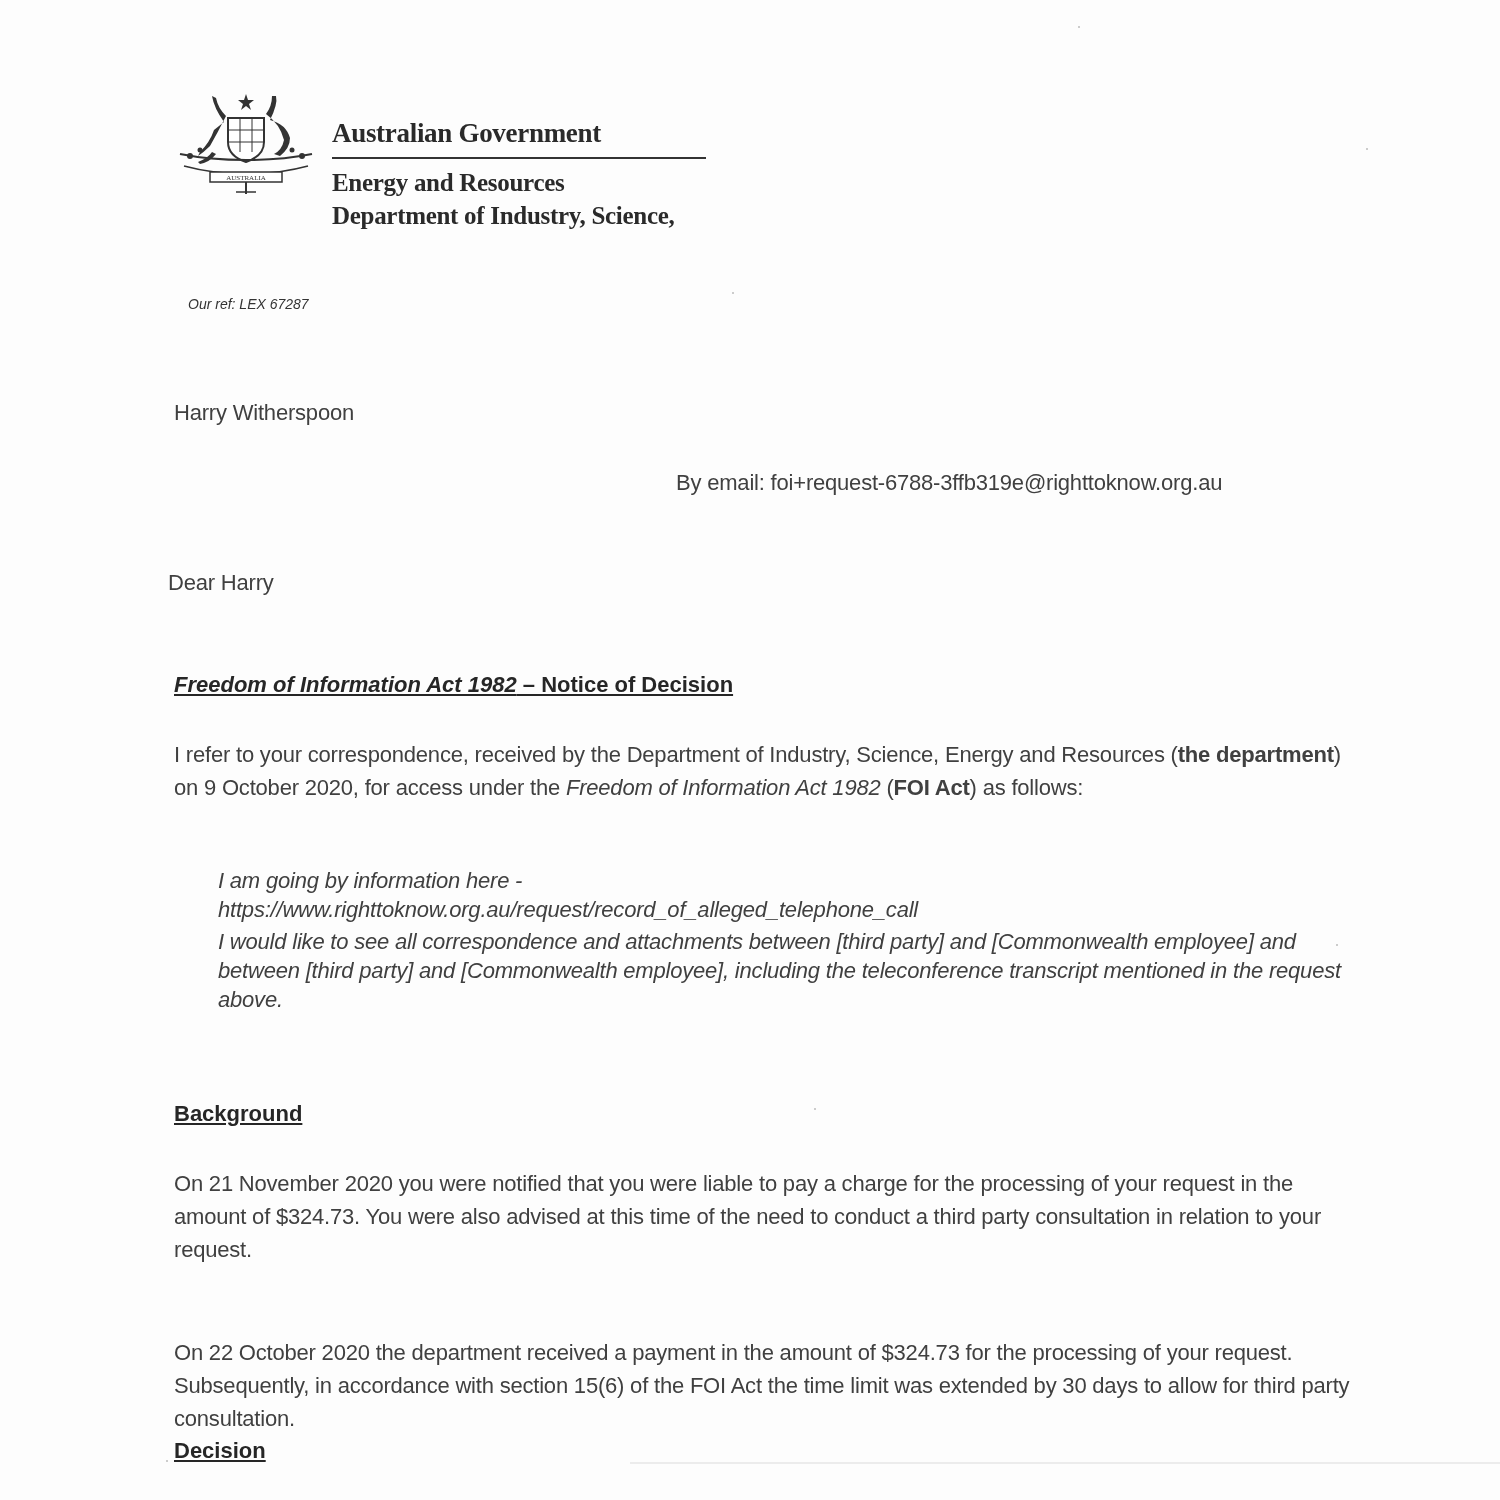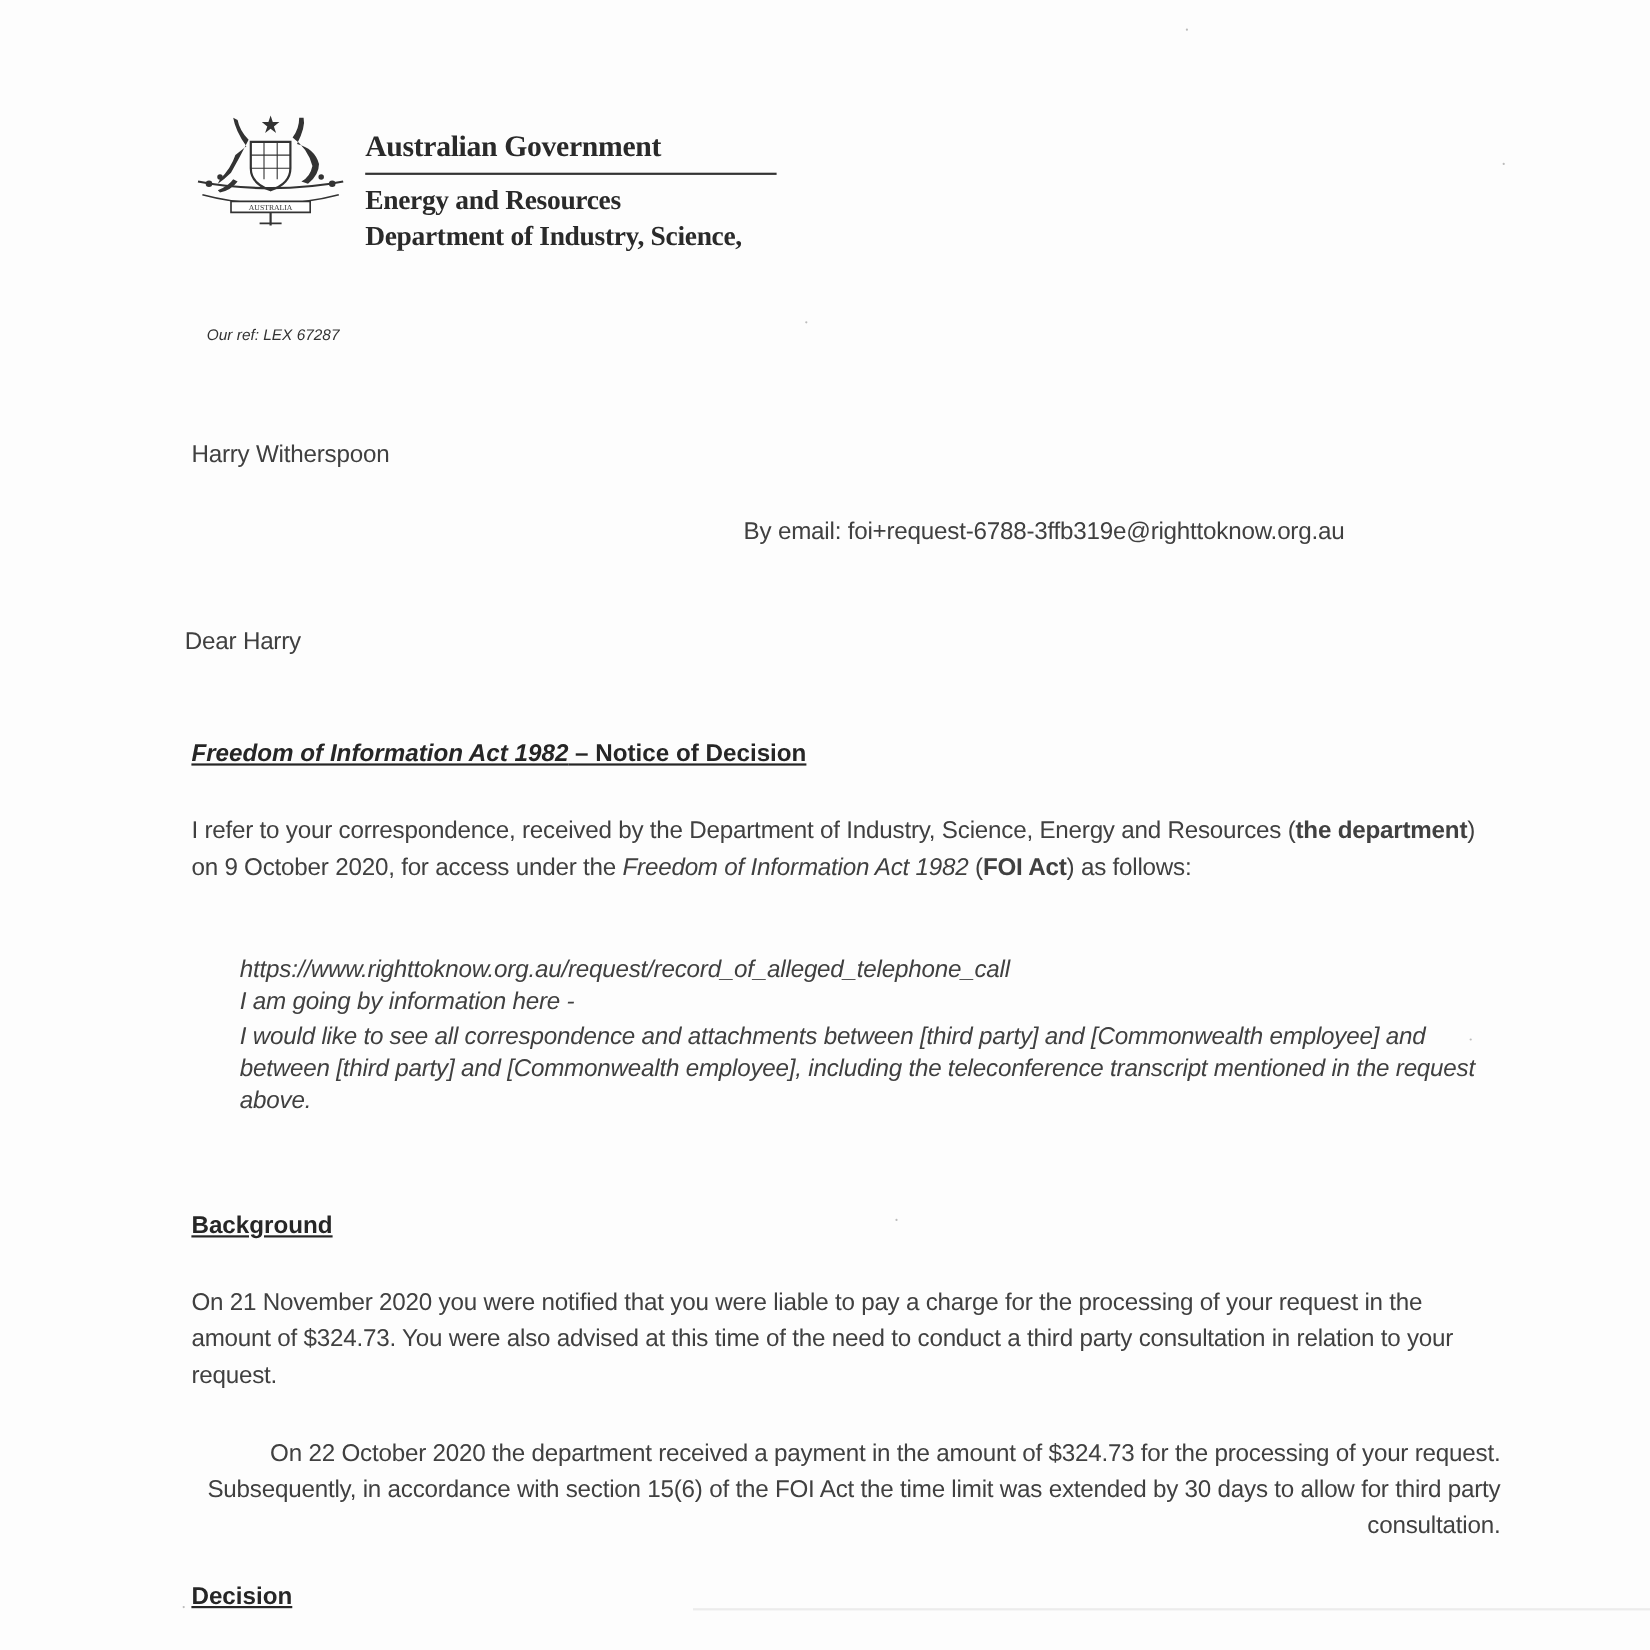--- a/index.html
+++ b/index.html
@@ -4,21 +4,21 @@
 <style>
   html, body { margin: 0; padding: 0; }
   body {
     width: 1500px; height: 1500px; overflow: hidden;
     background: #fdfdfd;
     position: relative;
     color: #262626;
     font-family: "Liberation Sans", "DejaVu Sans", sans-serif;
   }
   .abs { position: absolute; }
-  .crest { left: 170px; top: 103px; width: 152px; height: 106px; }
+  .crest { left: 170px; top: 92px; width: 152px; height: 106px; }
   .gov-title {
     left: 332px; top: 118px;
     font-family: "Liberation Serif", "DejaVu Serif", serif;
     font-weight: bold; font-size: 27px; color: #2a2a2a; letter-spacing: -0.3px;
   }
   .gov-rule { left: 332px; top: 157px; width: 374px; height: 2px; background: #333; }
   .dept-name {
     left: 332px; top: 166px;
     font-family: "Liberation Serif", "DejaVu Serif", serif;
     font-weight: bold; font-size: 25px; line-height: 33px; color: #2a2a2a; letter-spacing: -0.3px;
@@ -33,21 +33,21 @@
   }
   .heading-foi .ital { font-style: italic; }
   .para { left: 174px; width: 1190px; line-height: 33px; }
   .p1 { top: 738px; }
   .quote { left: 218px; width: 1140px; font-style: italic; line-height: 29px; }
   .q1 { top: 866px; }
   .q2 { top: 927px; }
   .section-heading { left: 174px; font-weight: bold; text-decoration: underline; font-size: 22px; }
   .h-bg { top: 1101px; }
   .p2 { top: 1167px; }
-  .p3 { top: 1304px; text-align: right; }
+  .p3 { top: 1336px; }
   .h-dec { top: 1438px; }
   .scan-line { left: 630px; top: 1462px; width: 870px; height: 2px; background: #ececec; }
   .speck { width: 2px; height: 2px; background: #bbb; border-radius: 1px; }
 </style>
 </head>
 <body>
 
 <div class="abs crest">
   <svg width="152" height="106" viewBox="0 0 152 106">
     <g fill="#333" stroke="#333">
@@ -99,22 +99,22 @@
 
 <div class="abs heading-foi">
   <span class="ital">Freedom of Information Act 1982</span><span> – Notice of Decision</span>
 </div>
 
 <div class="abs body-text para p1">
   <span>I refer to your correspondence, received by the Department of Industry, Science, Energy and Resources (</span><b>the department</b><span>) on 9 October 2020, for access under the </span><i>Freedom of Information Act 1982</i><span> (</span><b>FOI Act</b><span>) as follows:</span>
 </div>
 
 <div class="abs body-text quote q1">
+  <div>I am going by information here -</div>
   <div>https://www.righttoknow.org.au/request/record_of_alleged_telephone_call</div>
-  <div>I am going by information here -</div>
 </div>
 <div class="abs body-text quote q2">I would like to see all correspondence and attachments between [third party] and [Commonwealth employee] and between [third party] and [Commonwealth employee], including the teleconference transcript mentioned in the request above.</div>
 
 <div class="abs section-heading h-bg">Background</div>
 <div class="abs body-text para p2">On 21 November 2020 you were notified that you were liable to pay a charge for the processing of your request in the amount of $324.73. You were also advised at this time of the need to conduct a third party consultation in relation to your request.</div>
 <div class="abs body-text para p3">On 22 October 2020 the department received a payment in the amount of $324.73 for the processing of your request. Subsequently, in accordance with section 15(6) of the FOI Act the time limit was extended by 30 days to allow for third party consultation.</div>
 
 <div class="abs section-heading h-dec">Decision</div>
 <div class="abs scan-line"></div>
 

